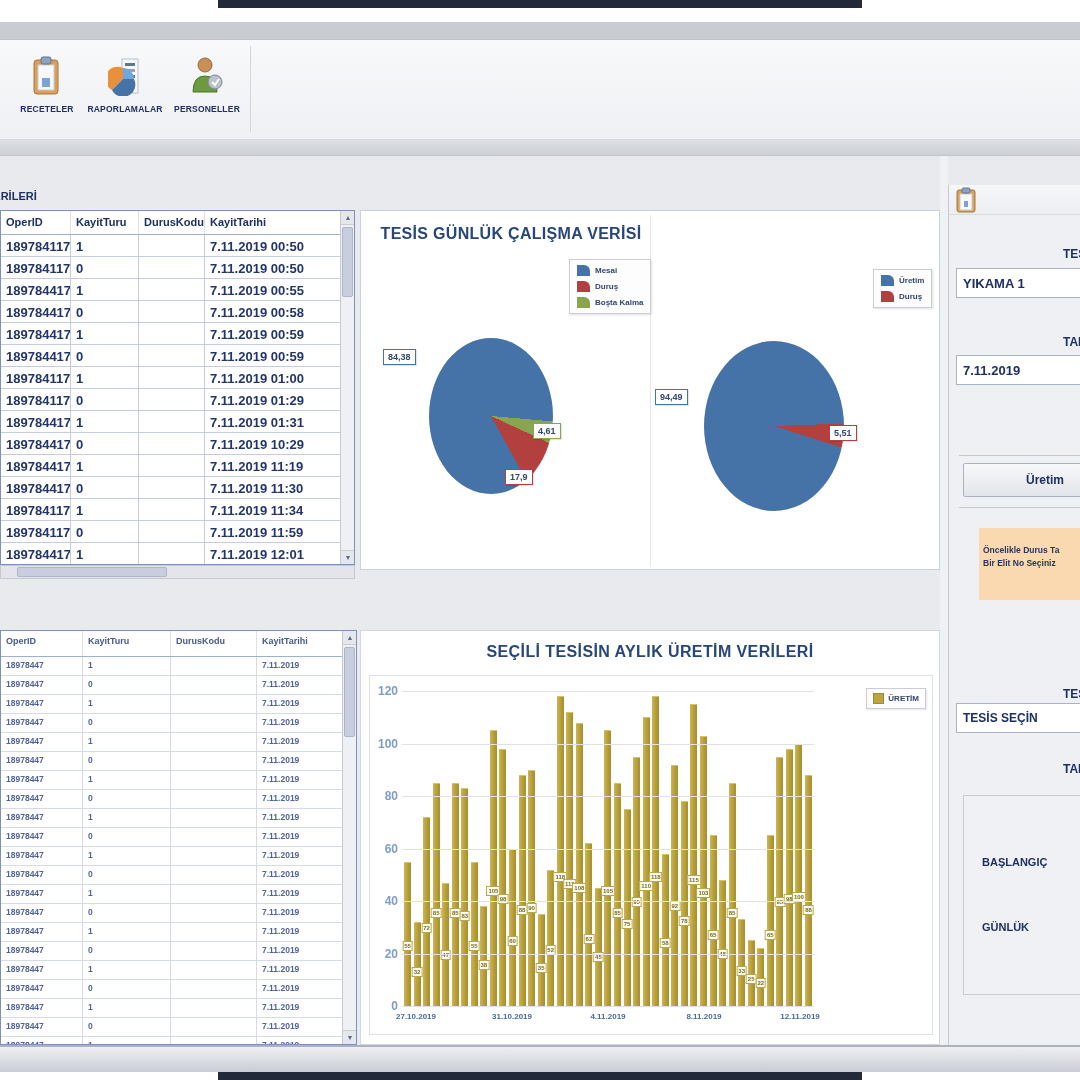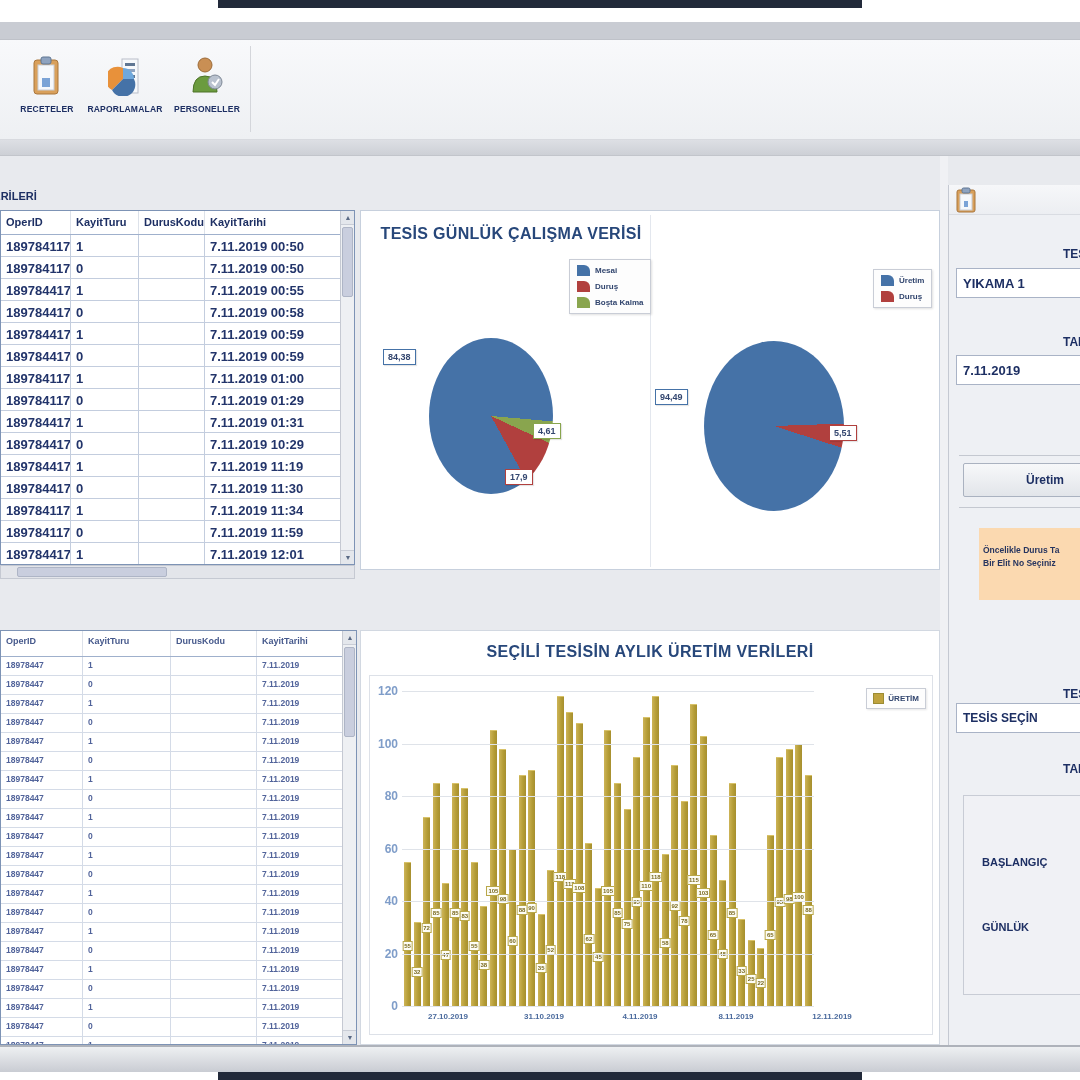--- a/index.html
+++ b/index.html
@@ -82,21 +82,21 @@
   .gridline { position:absolute; left:0; width:100%; height:1px; background:#dfe3e9; }
   .ytick { position:absolute; right:calc(100% + 4px); transform:translateY(-50%); font-size:12px;
            font-weight:bold; color:#7f9dc9; }
   .bars { position:absolute; left:2px; bottom:0; width:408px; height:320px; display:flex;
           align-items:flex-end; justify-content:space-between; }
   .bar { position:relative; width:7px; background:linear-gradient(90deg,#cdb457,#b49c35 60%,#a68f2f);
          border-top:1px solid #d8c269; }
   .bar-lab { position:absolute; left:50%; transform:translateX(-50%); background:#fdfdf6;
              border:1px solid #b9a84a; color:#7a6a1f; font-size:6px; font-weight:bold;
              padding:1px 1px; line-height:6px; }
-  .xlabels { position:absolute; left:48px; top:336px; width:412px; height:14px; }
+  .xlabels { position:absolute; left:16px; top:336px; width:412px; height:14px; }
   .xlab { position:absolute; transform:translateX(-50%); font-size:8px; font-weight:bold; color:#4a6a9d; }
   .bar-legend { position:absolute; right:6px; top:12px; background:#fdfdfd; border:1px solid #c9cdd6;
                 padding:4px 6px; display:flex; align-items:center; gap:4px; box-shadow:1px 1px 2px rgba(0,0,0,0.1); }
   .bar-legend .sq { width:11px; height:11px; border:1px solid #9c8c33; }
   .bar-legend .tx { font-size:8px; font-weight:bold; color:#31456e; }
 
   
   .right-gap { position:absolute; left:940px; top:156px; width:8px; height:889px; background:#f0f1f4; }
   .right-panel { position:absolute; left:948px; top:185px; width:132px; height:860px;
                  background:#eef0f4; border-left:1px solid #c5c9d2; }

